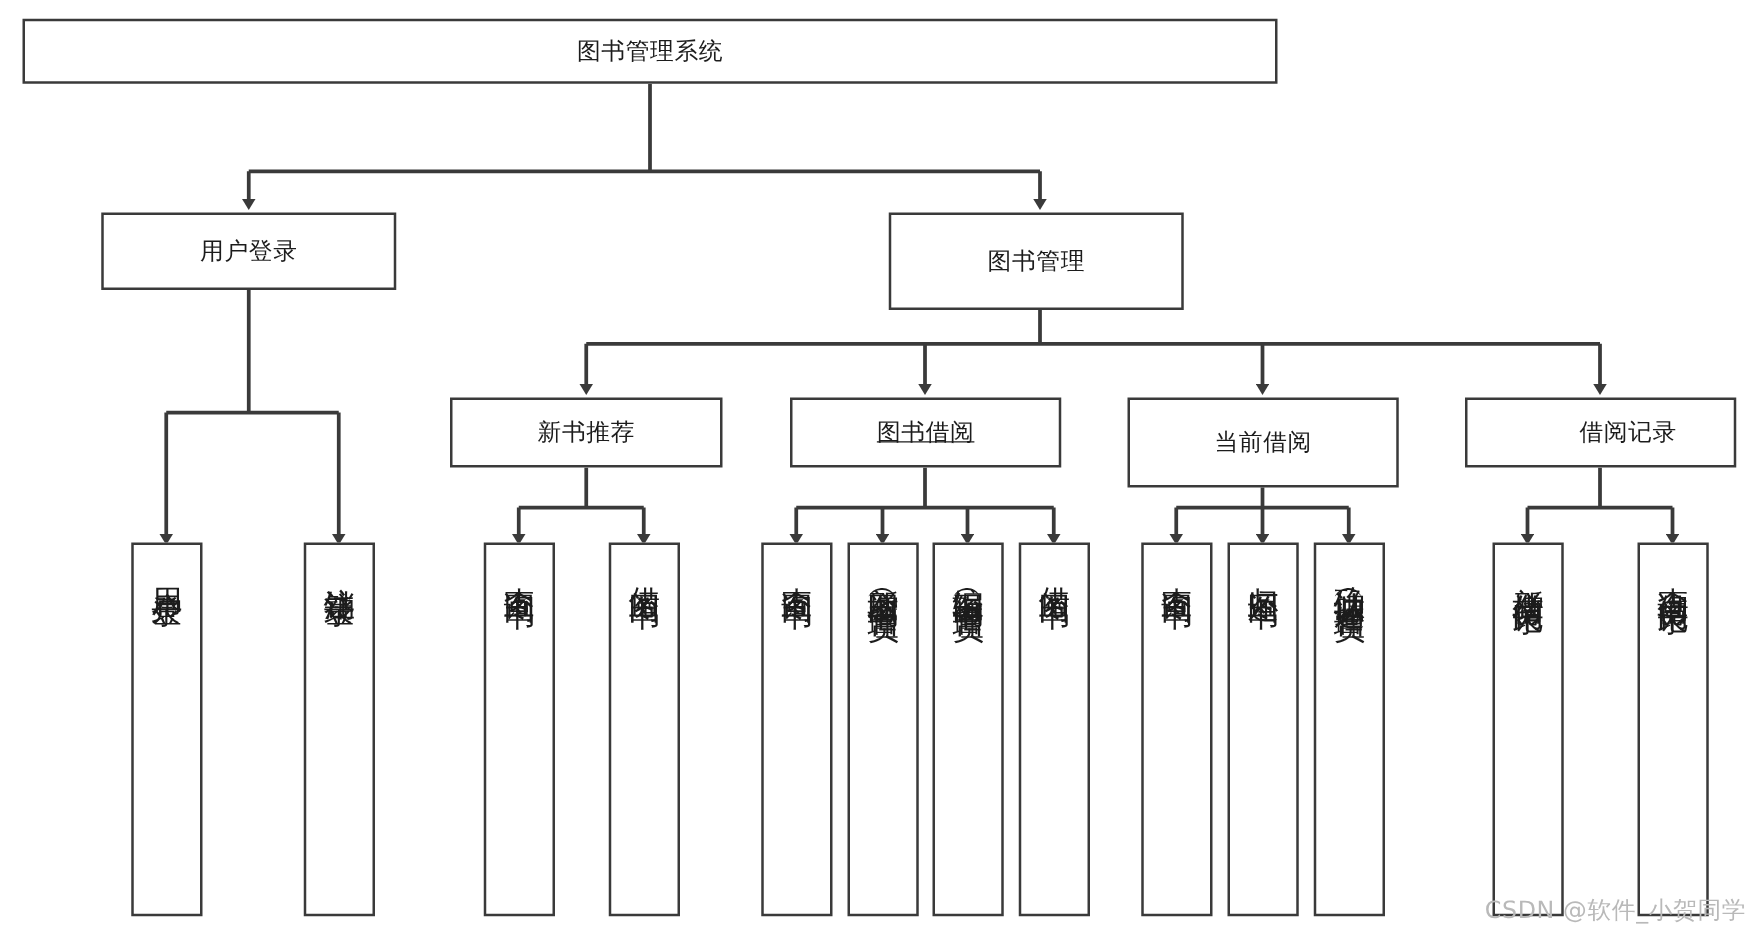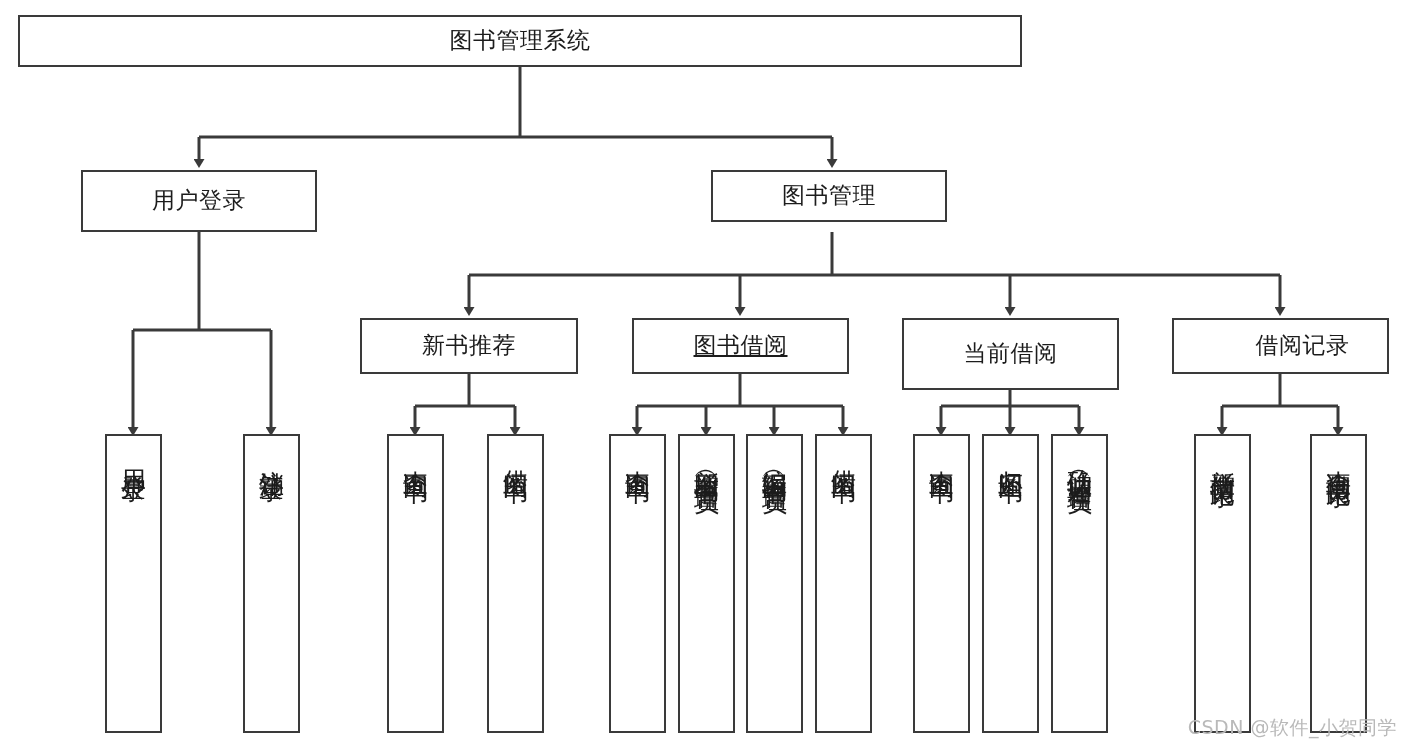--- a/index.html
+++ b/index.html
@@ -40,21 +40,21 @@
     z-index: 2;
   }
   .node .label {
     display: block;
     text-align: center;
     line-height: 1.18;
     white-space: nowrap;
   }
   
   .node.horiz .label {
-    font-size: 23px;
+    font-size: 19px;
     letter-spacing: 0.5px;
   }
   
   .node.vert {
     align-items: flex-start;
     padding-top: 14px;
   }
   .node.vert .label {
     writing-mode: vertical-rl;
     text-orientation: upright;
@@ -129,21 +129,21 @@
     </g>
   </svg>
 
   <div class="node horiz" style="left:18px; top:15px; width:1004px; height:52px;">
     <span class="label">图书管理系统</span>
   </div>
 
   <div class="node horiz" style="left:81px; top:170px; width:236px; height:62px;">
     <span class="label">用户登录</span>
   </div>
-  <div class="node horiz" style="left:711px; top:170px; width:236px; height:52px;">
+  <div class="node horiz" style="left:711px; top:170px; width:236px; height:78px;">
     <span class="label">图书管理</span>
   </div>
 
   <div class="node horiz" style="left:360px; top:318px; width:218px; height:56px;">
     <span class="label">新书推荐</span>
   </div>
   <div class="node horiz" style="left:632px; top:318px; width:217px; height:56px;text-decoration:underline;">
     <span class="label">图书借阅</span>
   </div>
   <div class="node horiz" style="left:902px; top:318px; width:217px; height:72px;">

